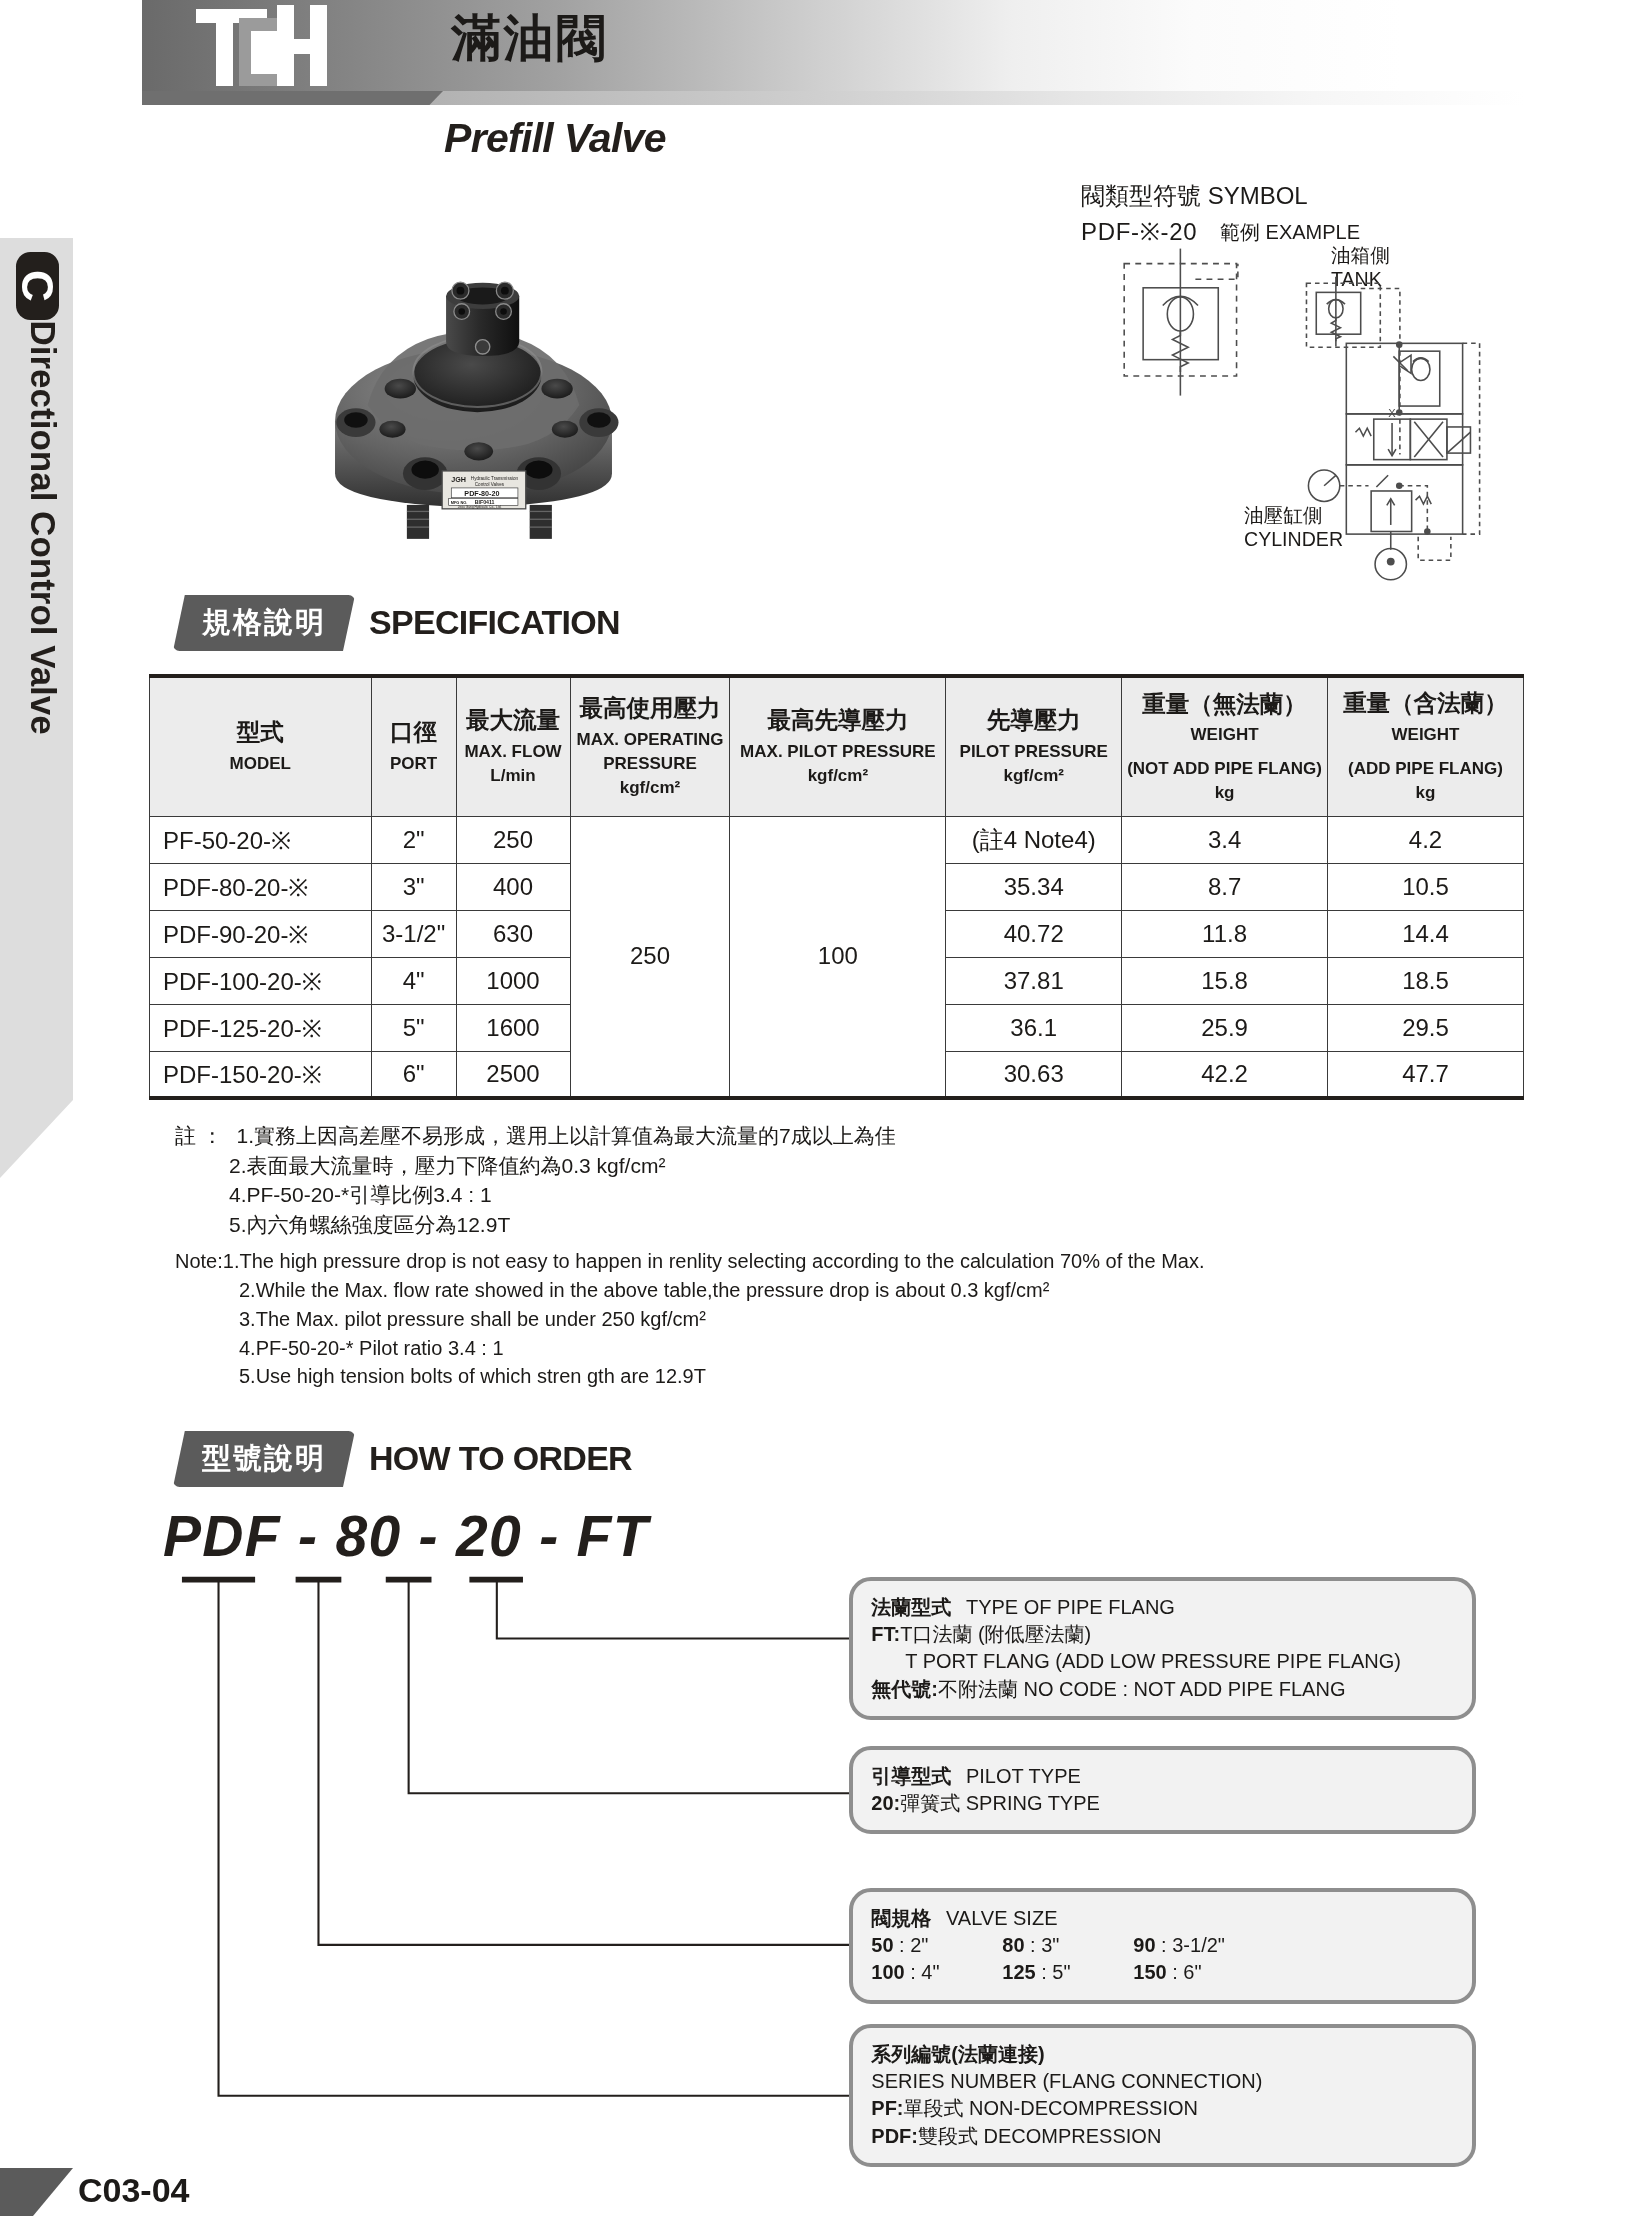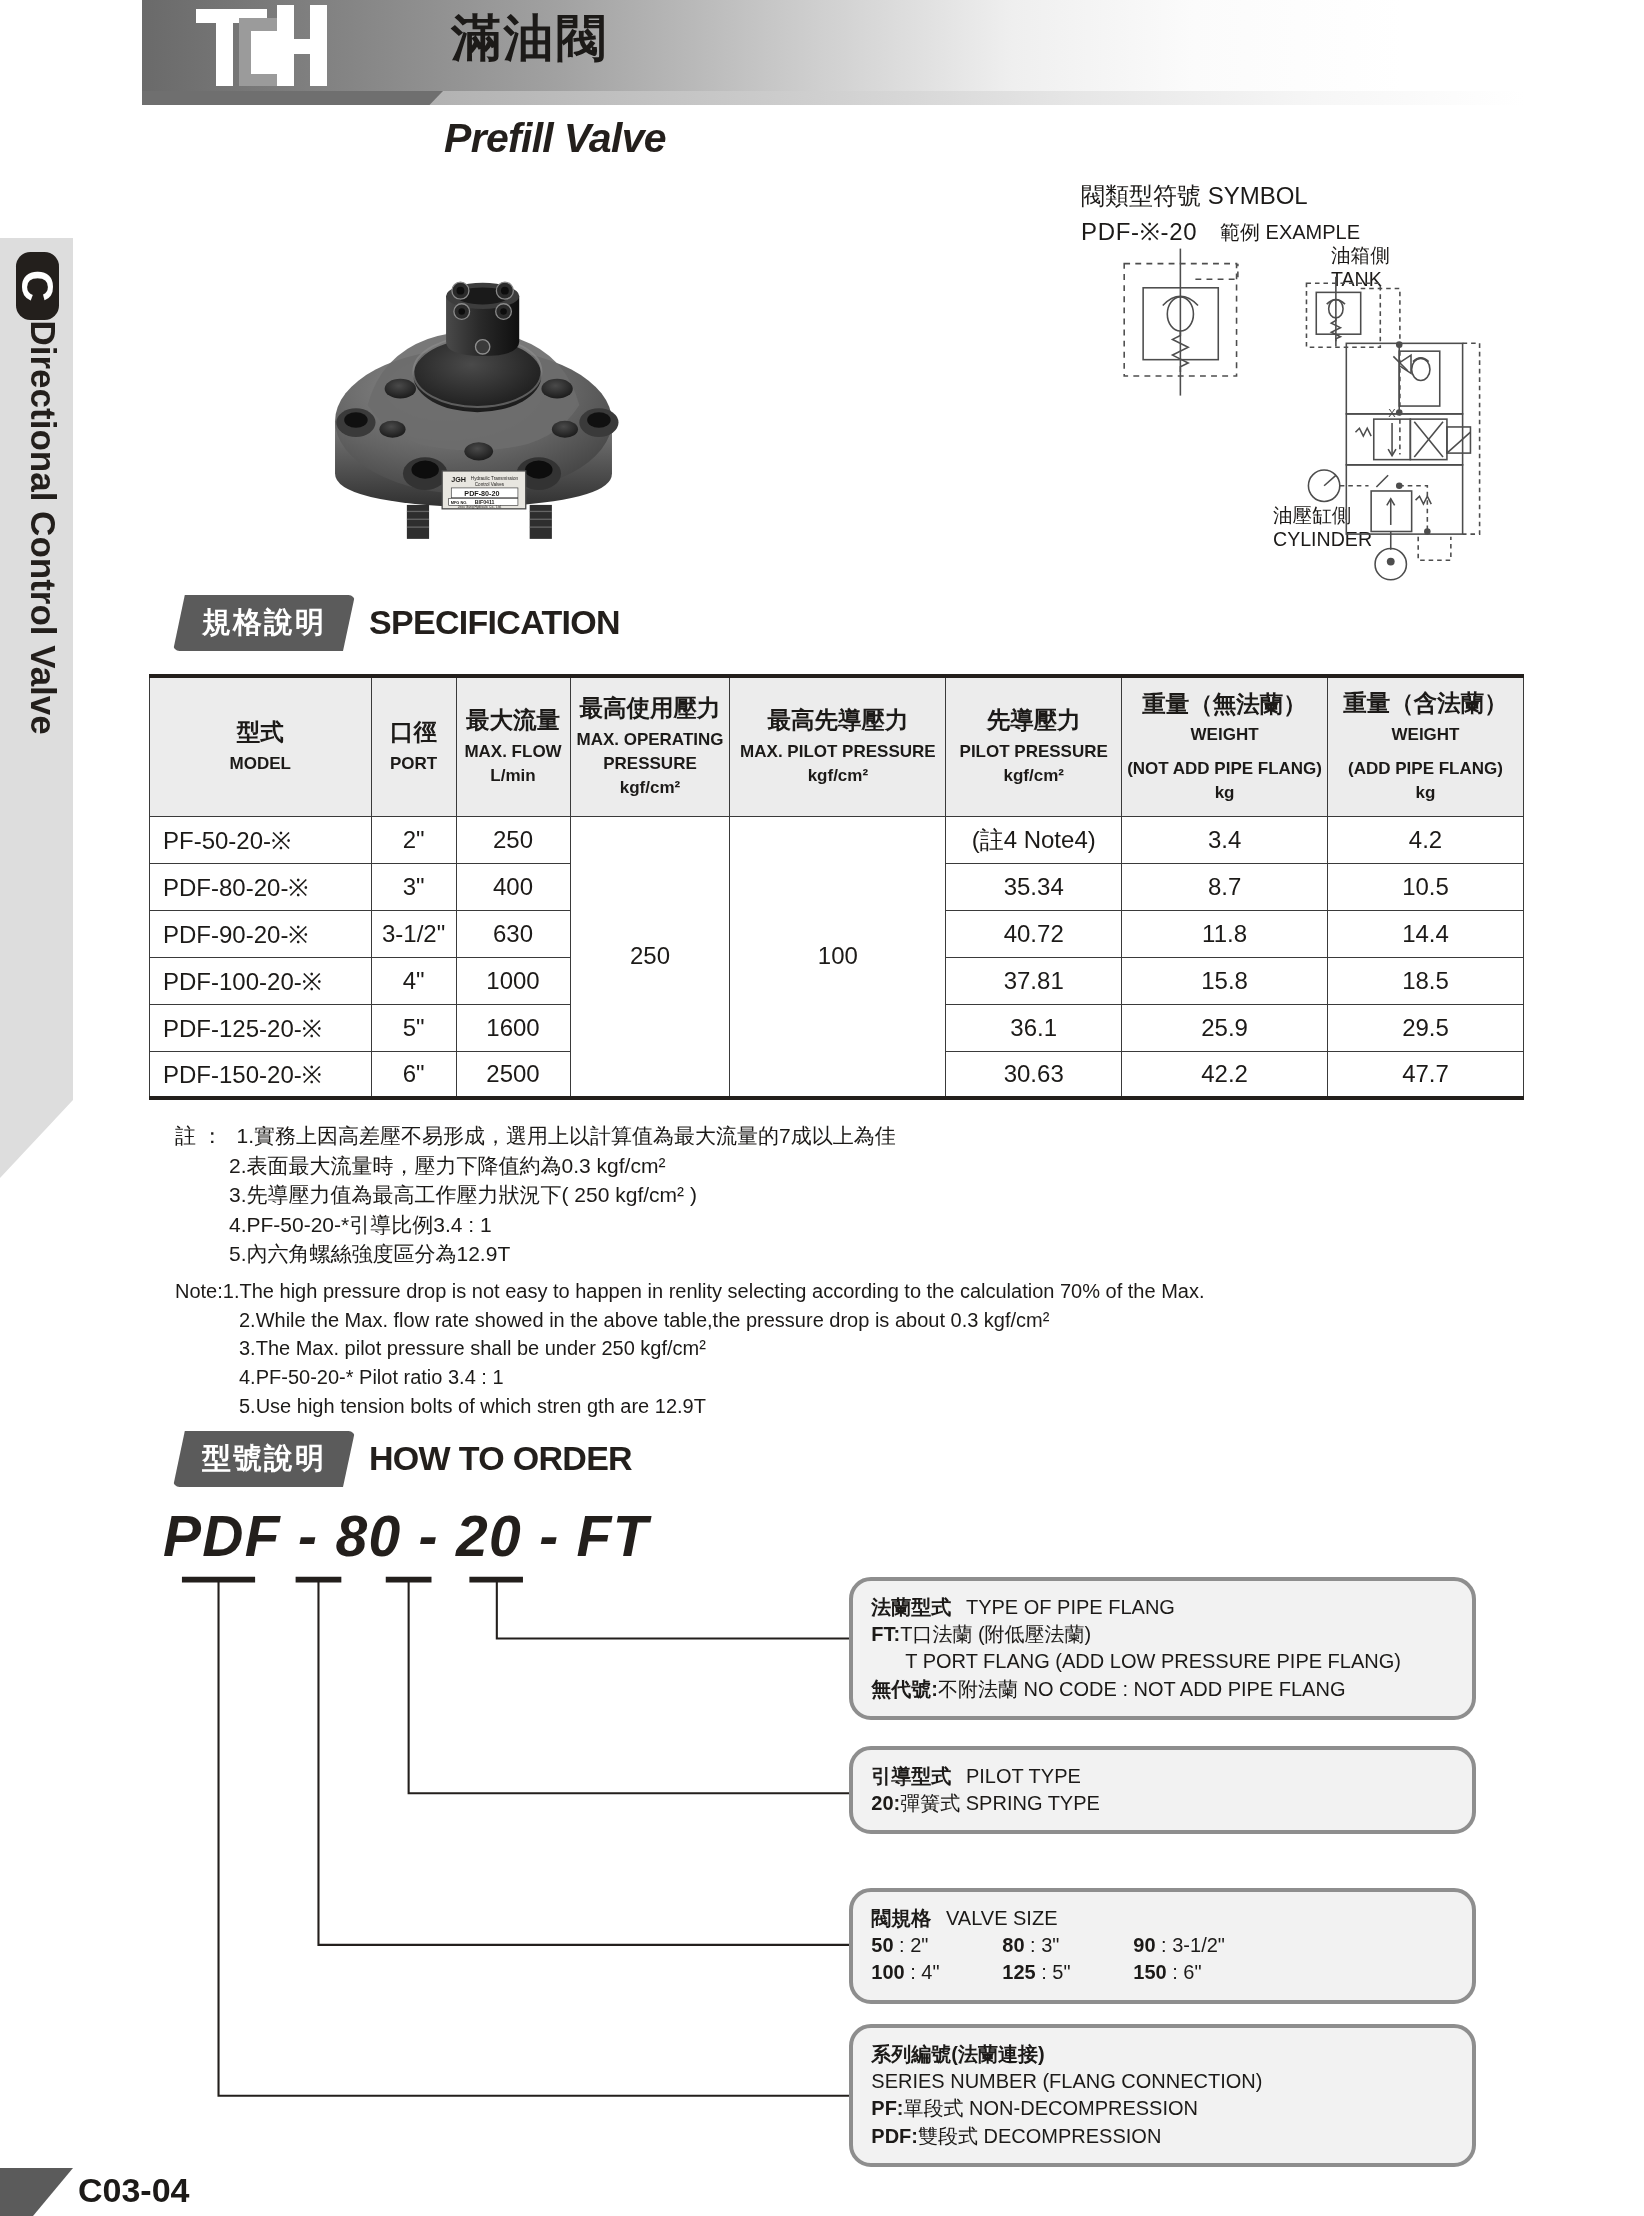--- a/index.html
+++ b/index.html
@@ -86,21 +86,21 @@
   #photo svg { display:block; }
 
   
   #symbol-block { position:absolute; left:1081px; top:180px; width:562px; height:444px; }
   .sym-title { position:absolute; font-size:24px; color:#1c1a18; white-space:nowrap; }
   #sym-t1 { left:0px;   top:0px; }
   #sym-t2 { left:0px;   top:34px; letter-spacing:0.7px; }
   #sym-t3 { left:139px; top:39px; font-size:20px; }
   .sym-lab { position:absolute; font-size:19.6px; color:#1c1a18; white-space:nowrap; line-height:1.25; }
   #sym-tank { left:250px; top:63px; }
-  #sym-cyl  { left:192px; top:323px; }
+  #sym-cyl  { left:163px; top:323px; }
   #sym-set  { left:108px; top:568px; font-size:19px; }
   #sym-set2 { left:238px; top:568px; font-size:19px; }
 
   
   .sec-head { position:absolute; height:63px; }
   .sec-badge {
     position:absolute; left:0; top:0; width:182px; height:56px;
     background:#5b5b5b;
     clip-path:polygon(11.8px 0, 182px 0, 170px 56px, 0 56px);
     border-radius:6.5px;
@@ -494,21 +494,20 @@
     </tr>
   </tbody>
 </table>
 
 <div id="notes">
   <div class="note-line">
     <span>註 ：</span>
     <span style="padding-left:7.8px">1.實務上因高差壓不易形成，選用上以計算值為最大流量的7成以上為佳</span>
   </div>
   <div class="note-line note-ind">2.表面最大流量時，壓力下降值約為0.3 kgf/cm²</div>
-  <div class="note-line note-ind">3.先導壓力值為最高工作壓力狀況下( 250 kgf/cm² )</div>
   <div class="note-line note-ind">4.PF-50-20-*引導比例3.4 : 1</div>
   <div class="note-line note-ind">5.內六角螺絲強度區分為12.9T</div>
 
   <div id="notes-en">
     <div class="note-line note-en">
       <span>Note:</span><span>1.The high pressure drop is not easy to happen in renlity selecting according to the calculation 70% of the Max.</span>
     </div>
     <div class="note-line note-en note-en-ind">2.While the Max. flow rate showed in the above table,the pressure drop is about 0.3 kgf/cm²</div>
     <div class="note-line note-en note-en-ind">3.The Max. pilot pressure shall be under 250 kgf/cm²</div>
     <div class="note-line note-en note-en-ind">4.PF-50-20-* Pilot ratio 3.4 : 1</div>

